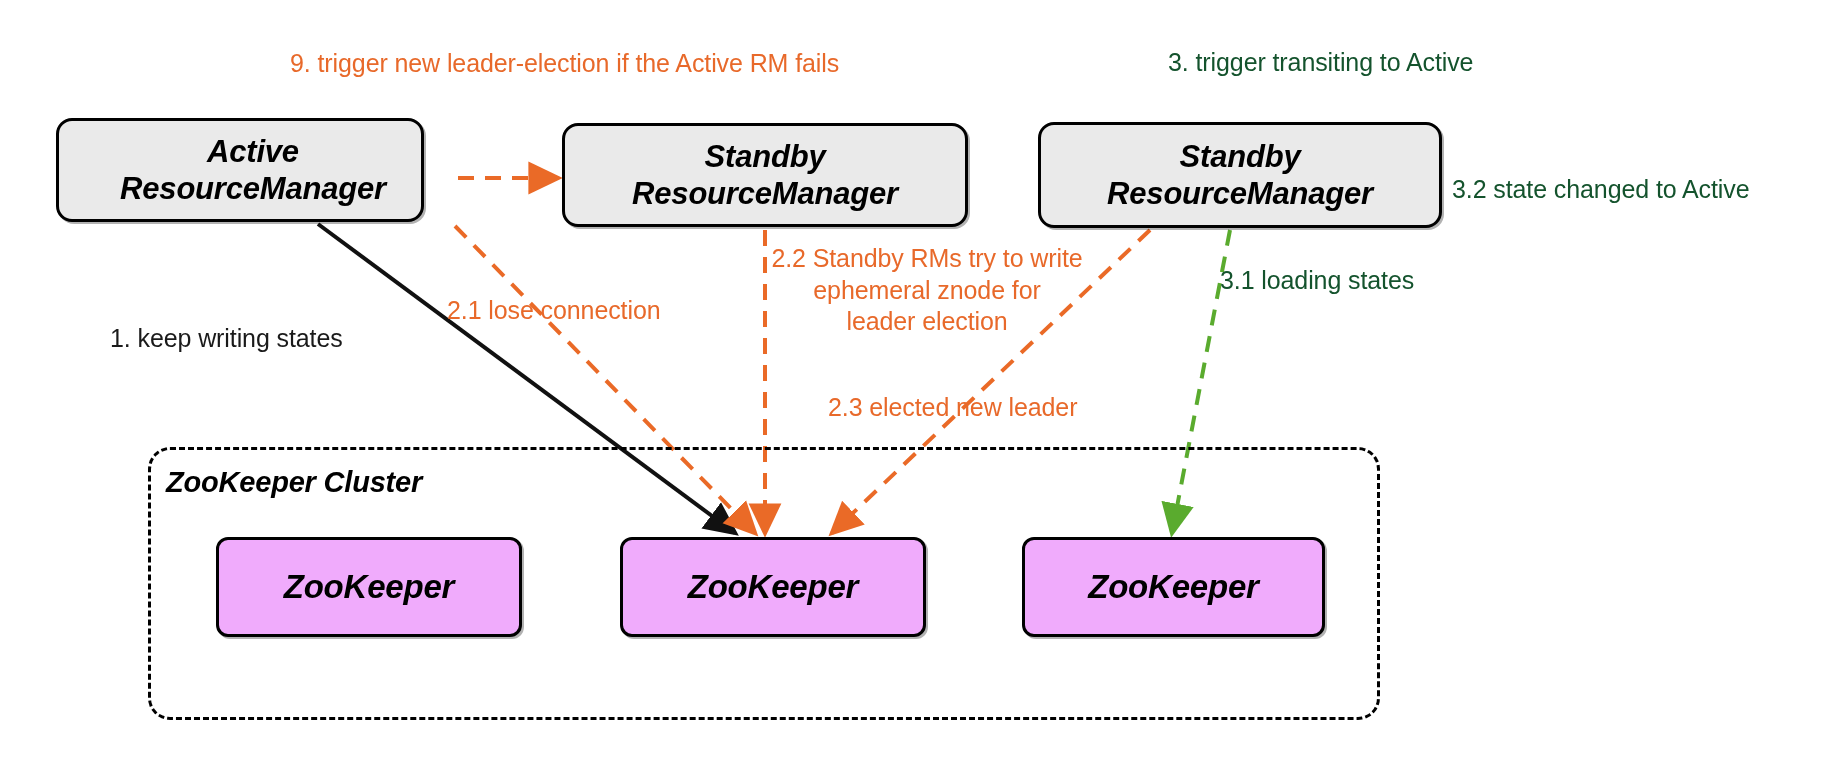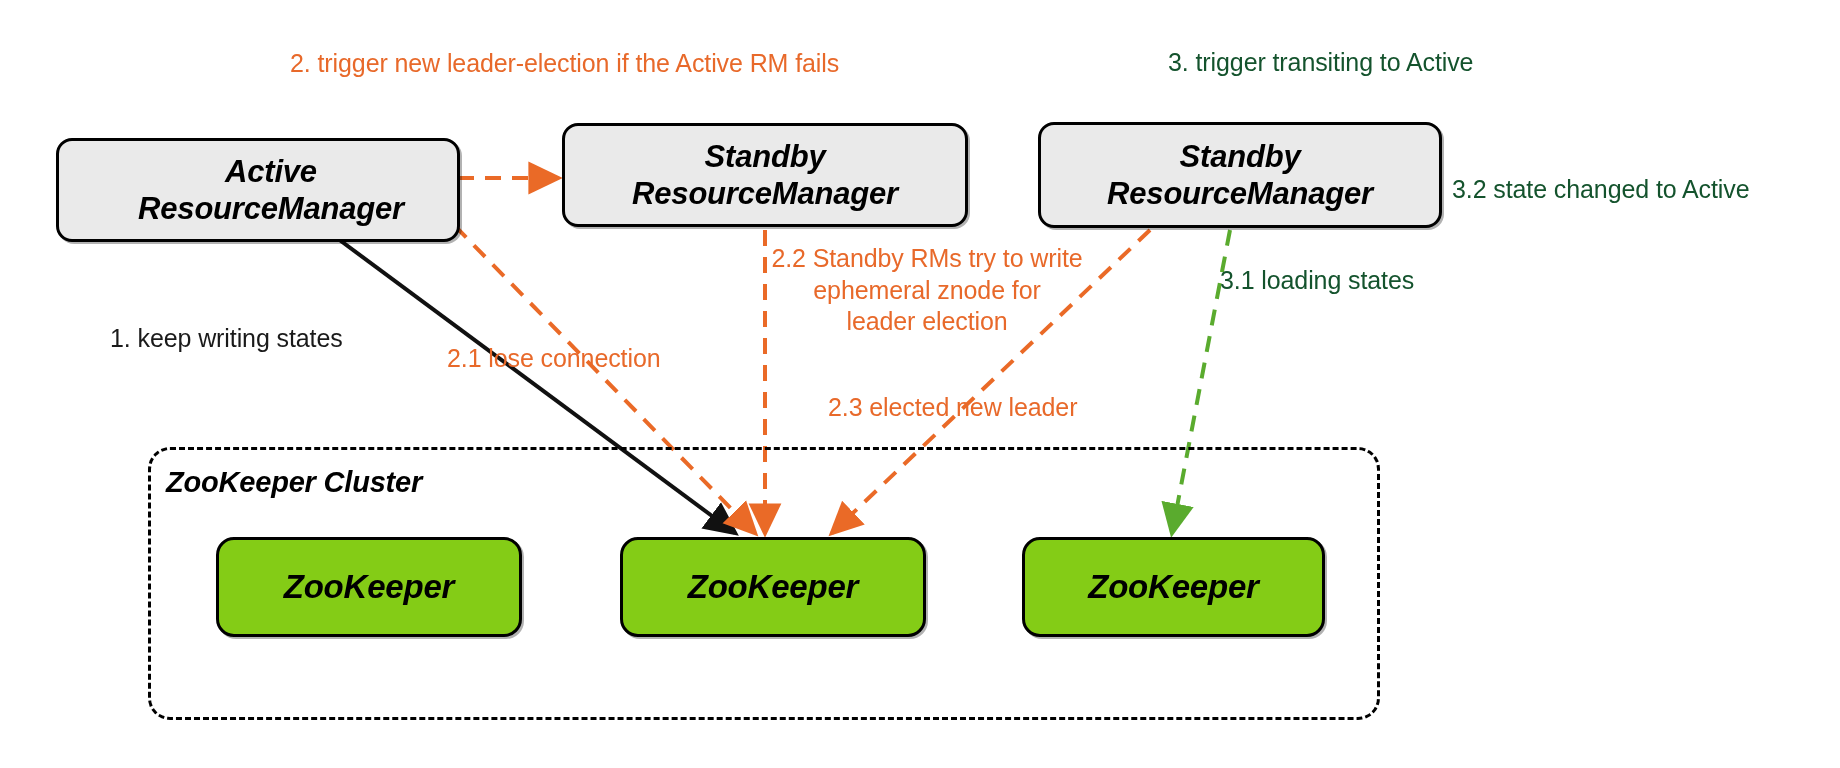--- a/index.html
+++ b/index.html
@@ -43,24 +43,24 @@
     line-height: 1.20;
     letter-spacing: -0.2px;
     box-shadow: 2px 2px 0 rgba(0,0,0,0.30);
   }
   .rm-node {
     background: #eaeaea;
     font-size: 31px;
     padding: 0 10px;
   }
   .zk-node {
-    background: #84cc16;
+    background: #f0abfc;
     font-size: 33px;
     border-width: 3px;
-    border-radius: 18px;
+    border-radius: 12px;
   }
 
   
   .cluster-frame {
     position: absolute;
     box-sizing: border-box;
     border: 3px dashed #000000;
     border-radius: 22px;
     background: transparent;
   }
@@ -111,21 +111,21 @@
 
     <line x1="455" y1="226" x2="755" y2="533" stroke="#ea6a27" stroke-width="4" stroke-dasharray="16 11" marker-end="url(#arrow-orange)"></line>
 
     <line x1="765" y1="230" x2="765" y2="533" stroke="#ea6a27" stroke-width="4" stroke-dasharray="16 11" marker-end="url(#arrow-orange)"></line>
 
     <line x1="1150" y1="230" x2="832" y2="533" stroke="#ea6a27" stroke-width="4" stroke-dasharray="16 11" marker-end="url(#arrow-orange)"></line>
 
     <line x1="1230" y1="230" x2="1172" y2="533" stroke="#5aab2e" stroke-width="4" stroke-dasharray="16 11" marker-end="url(#arrow-green)"></line>
   </svg>
 
-  <div class="node rm-node" style="left:56px; top:138px; width:404px; height:104px;padding-left:36px;">
+  <div class="node rm-node" style="left:56px; top:118px; width:368px; height:104px;padding-left:36px;">
     <span><span>Active</span><br><span>ResourceManager</span></span>
   </div>
 
   <div class="node rm-node" style="left:562px; top:123px; width:406px; height:104px;">
     <span><span>Standby</span><br><span>ResourceManager</span></span>
   </div>
 
   <div class="node rm-node" style="left:1038px; top:122px; width:404px; height:106px;">
     <span><span>Standby</span><br><span>ResourceManager</span></span>
   </div>
@@ -141,23 +141,23 @@
   <div class="node zk-node" style="left:620px; top:537px; width:306px; height:100px;">
     <span>ZooKeeper</span>
   </div>
 
   <div class="node zk-node" style="left:1022px; top:537px; width:303px; height:100px;">
     <span>ZooKeeper</span>
   </div>
 
   <div class="label black" style="left:110px; top:323px;">1. keep writing states</div>
 
-  <div class="label orange" style="left:290px; top:48px;">2. trigger new leader-election if the Active RM fails</div>
+  <div class="label orange" style="left:290px; top:48px;">9. trigger new leader-election if the Active RM fails</div>
 
-  <div class="label orange" style="left:447px; top:295px;margin-top:48px;">2.1 lose connection</div>
+  <div class="label orange" style="left:447px; top:295px;">2.1 lose connection</div>
 
   <div class="label orange center" style="left:768px; top:243px; width:318px;"><span>2.2 Standby RMs try to write</span><br><span>ephemeral znode for</span><br><span>leader election</span></div>
 
   <div class="label orange" style="left:828px; top:392px;">2.3 elected new leader</div>
 
   <div class="label green" style="left:1168px; top:47px;">3. trigger transiting to Active</div>
 
   <div class="label green" style="left:1220px; top:265px;">3.1 loading states</div>
 
   <div class="label green" style="left:1452px; top:166px;margin-top:8px;">3.2 state changed to Active</div>

